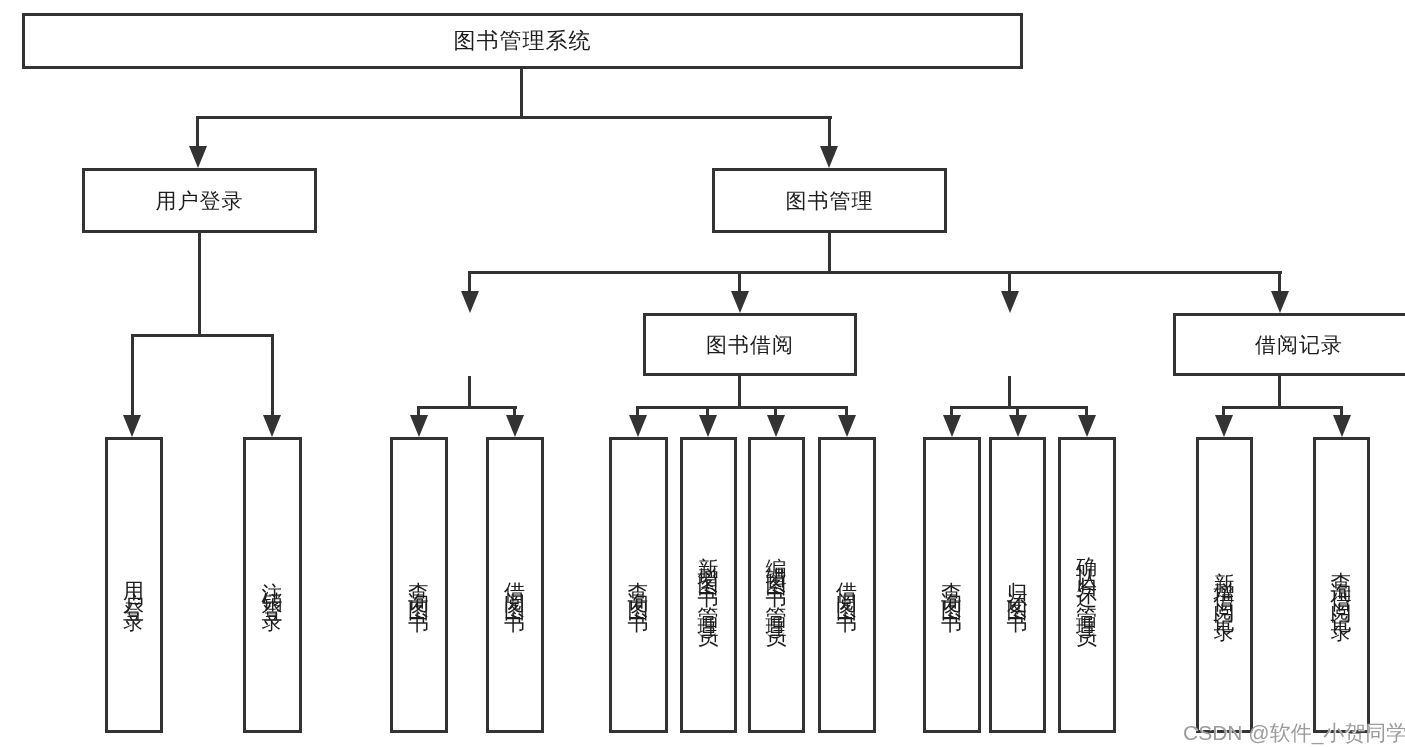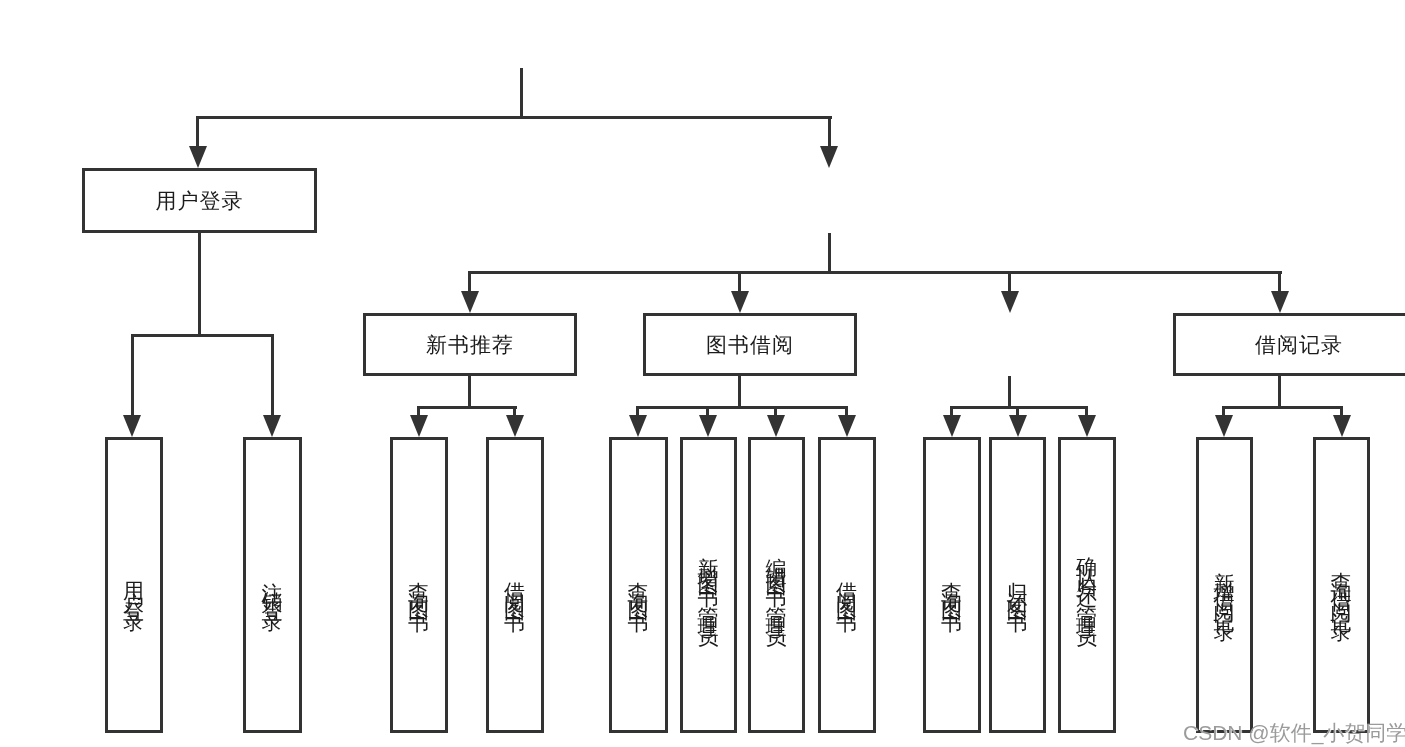--- a/index.html
+++ b/index.html
@@ -85,28 +85,31 @@
   <div class="line" style="left:1085px;top:406px;width:3px;height:11px"></div>
   <div class="arrow" style="left:1078px;top:415px"></div>
 
   <div class="line" style="left:1278px;top:376px;width:3px;height:33px"></div>
   <div class="line" style="left:1222px;top:406px;width:121px;height:3px"></div>
   <div class="line" style="left:1222px;top:406px;width:3px;height:11px"></div>
   <div class="arrow" style="left:1215px;top:415px"></div>
   <div class="line" style="left:1340px;top:406px;width:3px;height:11px"></div>
   <div class="arrow" style="left:1333px;top:415px"></div>
 
+  <div class="node root" style="left:22px;top:13px;width:1001px;height:56px">
+    <span>图书管理系统</span>
+  </div>
 
   <div class="node" style="left:82px;top:168px;width:235px;height:65px">
     <span>用户登录</span>
   </div>
+  <div class="node" style="left:712px;top:168px;width:235px;height:65px">
+    <span>图书管理</span>
+  </div>
 
-  <div class="node" style="left:363px;top:313px;width:214px;height:63px">
-    <span>新书推荐</span>
-  </div>
   <div class="node" style="left:643px;top:313px;width:214px;height:63px">
     <span>图书借阅</span>
   </div>
   <div class="node" style="left:1173px;top:313px;width:252px;height:63px">
     <span>借阅记录</span>
   </div>
 
   <div class="node vert" style="left:105px;top:437px;width:58px;height:296px">
     <span>用户登录</span>
   </div>

